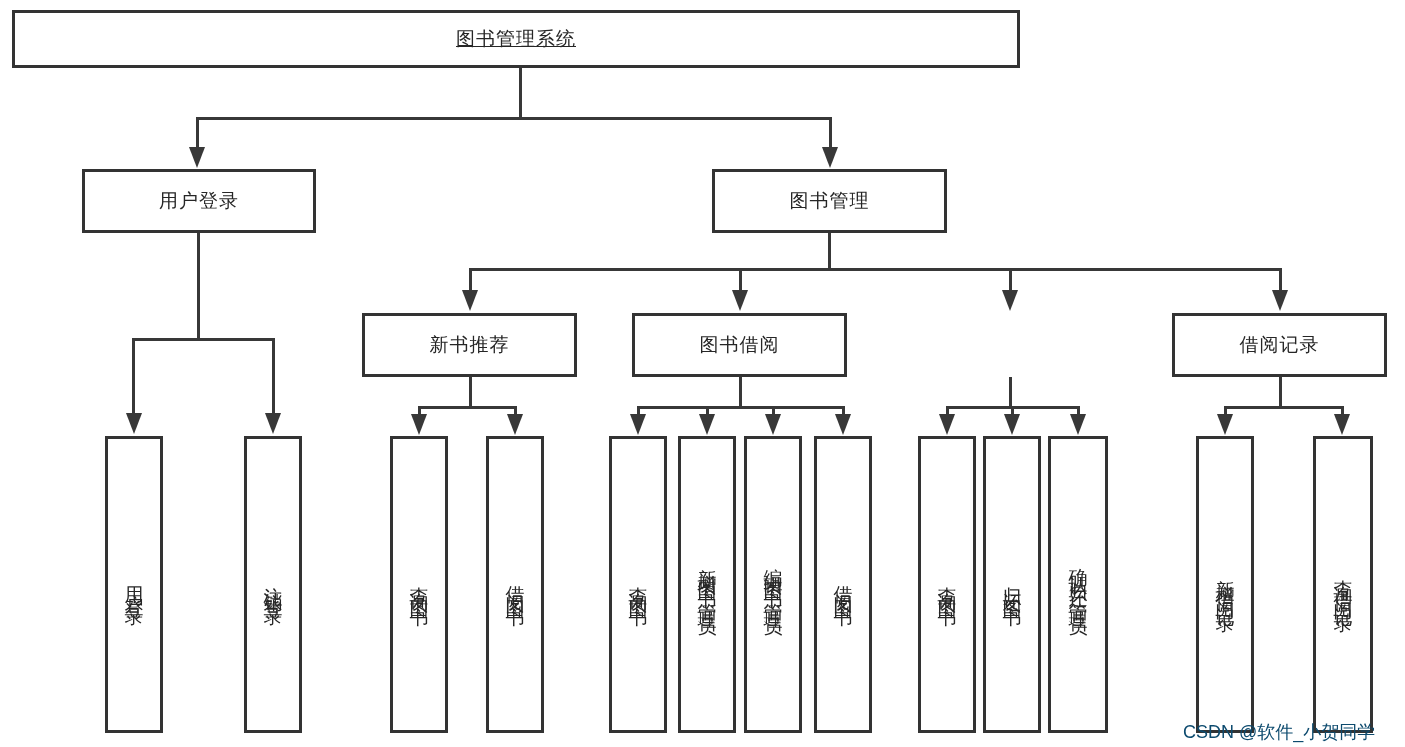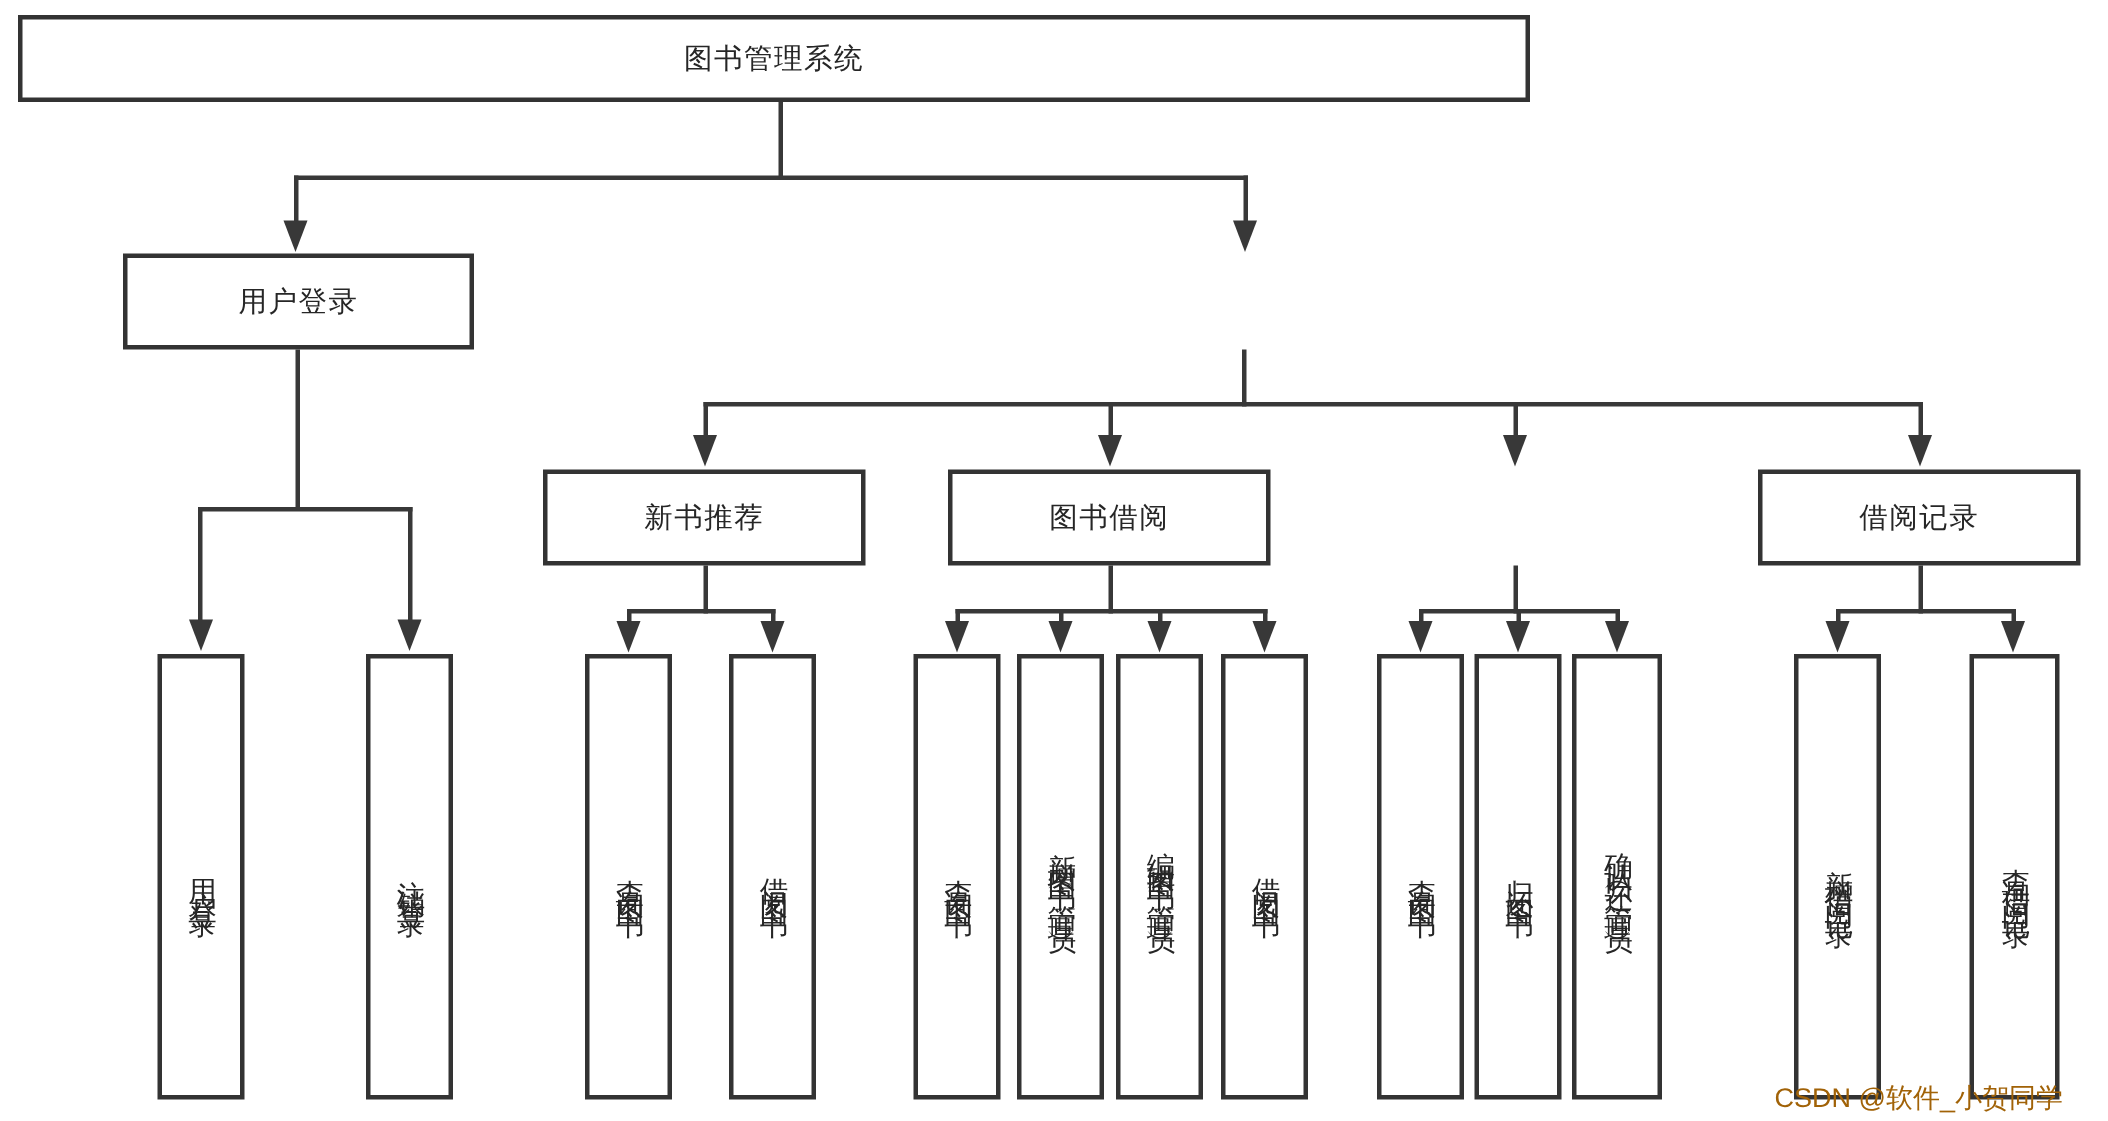--- a/index.html
+++ b/index.html
@@ -48,37 +48,40 @@
     height: 0;
     border-left: 8px solid transparent;
     border-right: 8px solid transparent;
     border-top: 21px solid #383838;
   }
   .watermark {
     position: absolute;
     left: 1183px;
     top: 720px;
     font-size: 18px;
-    color: #a16207;
+    color: #0c4a6e;
     white-space: nowrap;
   }
 </style>
 </head>
 <body>
 
 <div class="canvas">
 
-  <div class="node" style="left:12px; top:10px; width:1008px; height:58px;">
+  <div class="node" style="left:12px; top:10px; width:1008px; height:58px;text-decoration:underline;">
     <span>图书管理系统</span>
   </div>
 
   <div class="node" style="left:82px; top:169px; width:234px; height:64px;">
     <span>用户登录</span>
   </div>
 
+  <div class="node" style="left:712px; top:169px; width:235px; height:64px;">
+    <span>图书管理</span>
+  </div>
 
   <div class="node" style="left:362px; top:313px; width:215px; height:64px;">
     <span>新书推荐</span>
   </div>
 
   <div class="node" style="left:632px; top:313px; width:215px; height:64px;">
     <span>图书借阅</span>
   </div>
 
 

